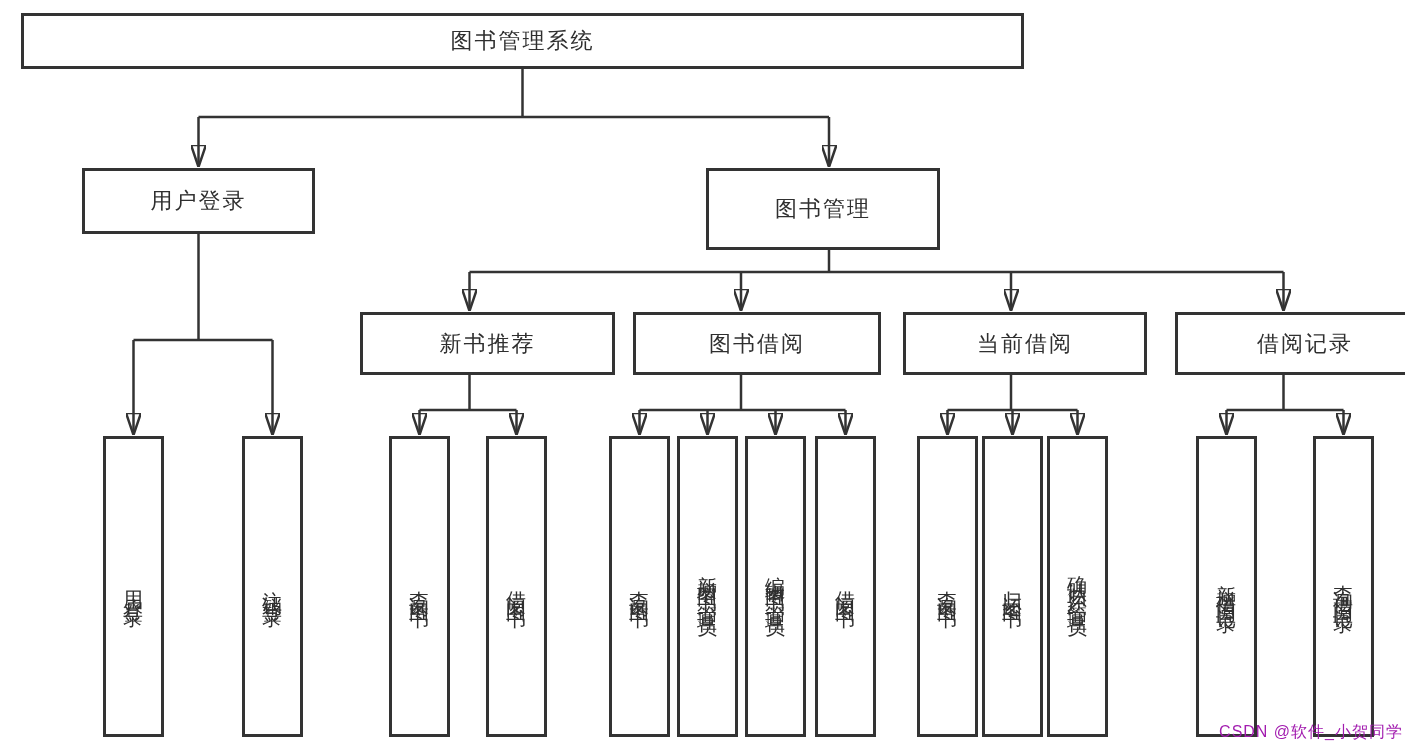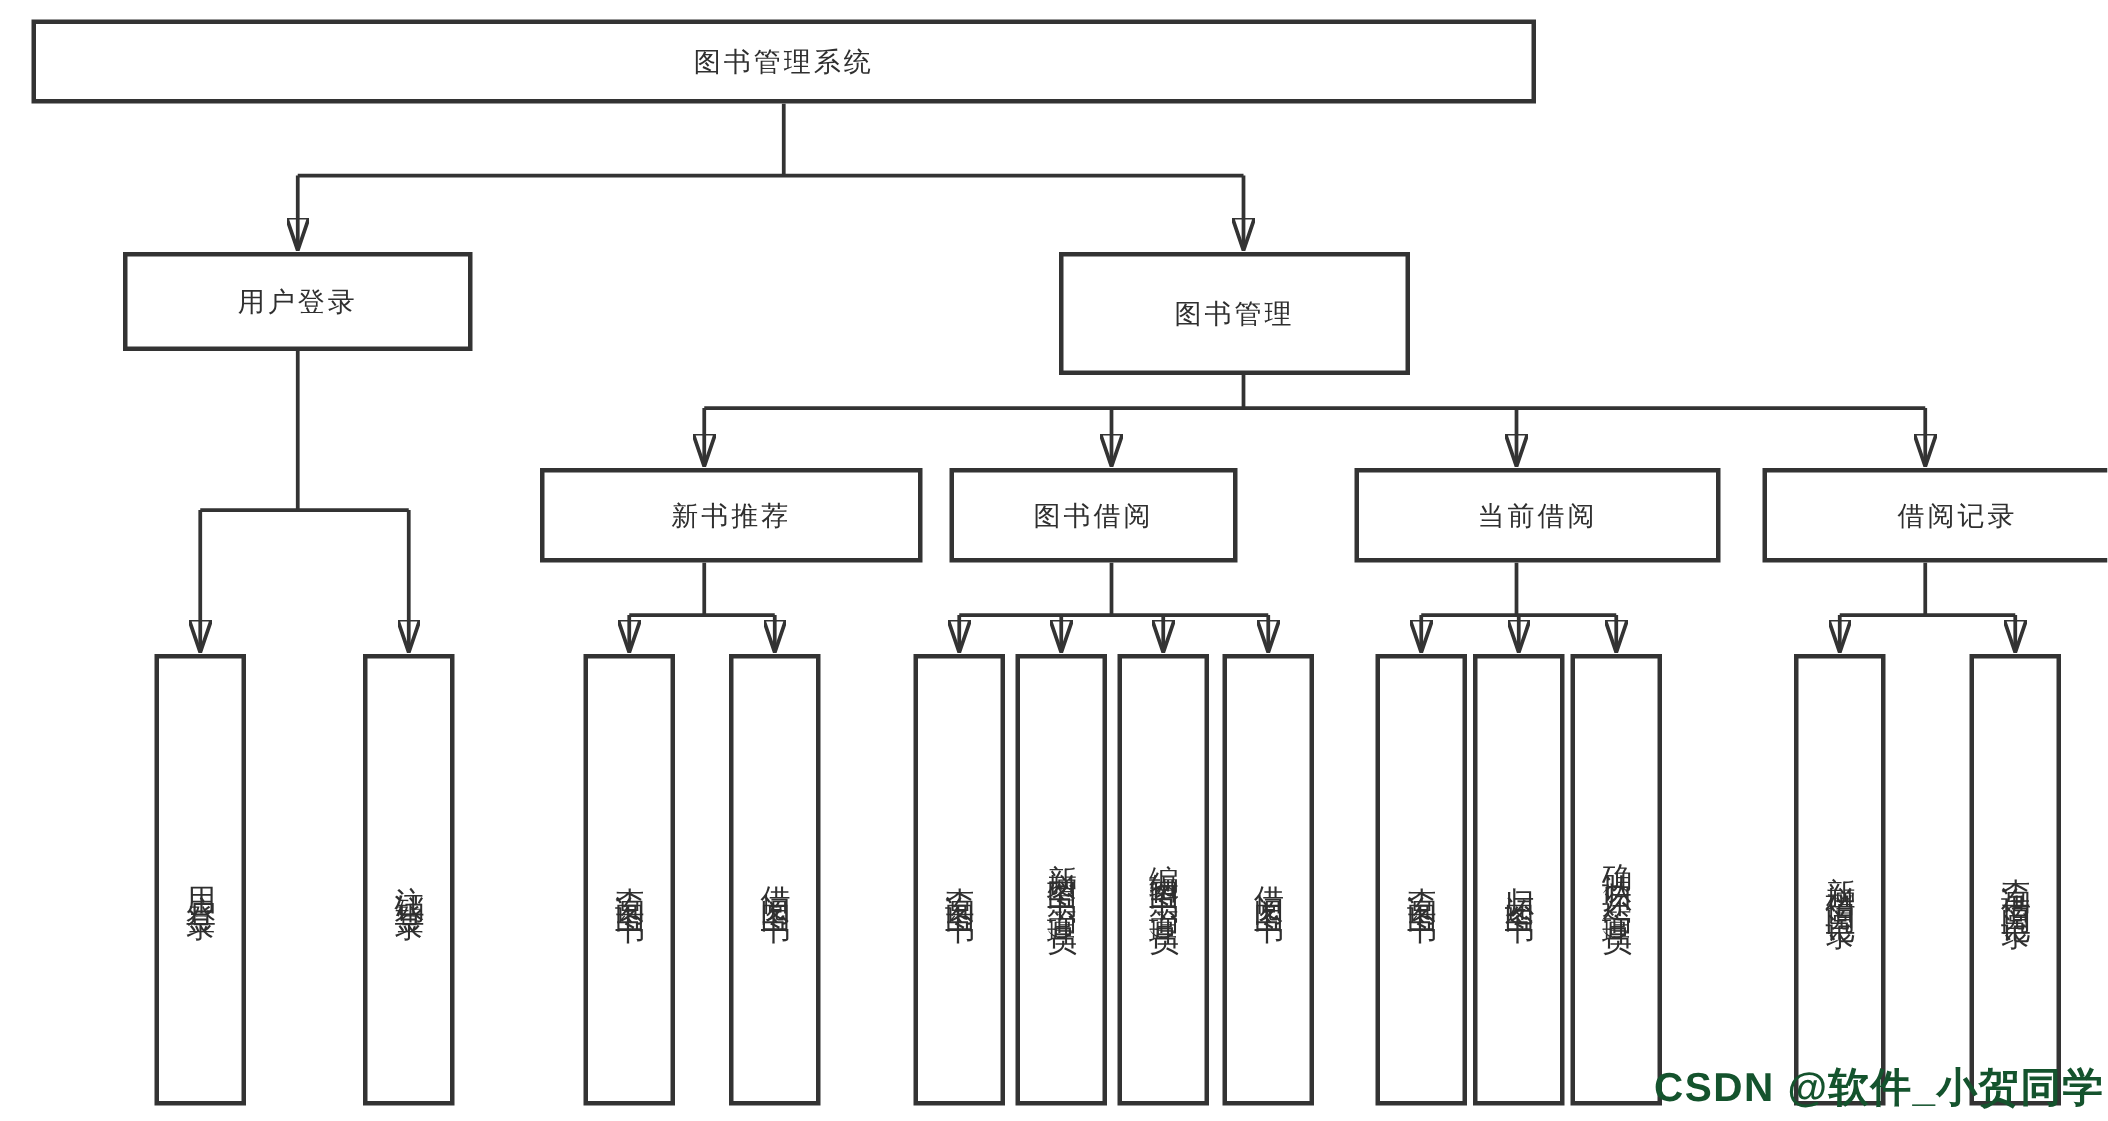--- a/index.html
+++ b/index.html
@@ -21,41 +21,40 @@
     position: absolute;
     box-sizing: border-box;
     border: 3px solid #333333;
     background: #ffffff;
     display: flex;
     align-items: center;
     justify-content: center;
     color: #2f2f2f;
   }
   .box.h span {
-    font-size: 18px;
+    font-size: 22px;
     letter-spacing: 2px;
     white-space: nowrap;
   }
   .box.v span {
     writing-mode: vertical-rl;
     text-orientation: mixed;
     font-size: 20px;
     letter-spacing: 6px;
     line-height: 1;
   }
   .watermark {
     position: absolute;
     right: 2px;
     bottom: 4px;
-    font-size: 27px;
-    color: #14532d;
+    font-size: 16px;
+    color: #a21caf;
     letter-spacing: 1px;
     white-space: nowrap;
     z-index: 5;
-    font-weight: bold;
   }
 </style>
 </head>
 <body>
 
 <div class="stage">
 
   <svg class="connectors" viewBox="0 0 1405 747" xmlns="http://www.w3.org/2000/svg">
     <defs>
       <marker id="arrow" markerUnits="userSpaceOnUse" markerWidth="22" markerHeight="15" viewBox="0 0 22 15" refX="21" refY="7.5" orient="auto">
@@ -111,21 +110,21 @@
   <div class="box h" style="left:82px; top:168px; width:233px; height:66px;">
     <span>用户登录</span>
   </div>
   <div class="box h" style="left:706px; top:168px; width:234px; height:82px;">
     <span>图书管理</span>
   </div>
 
   <div class="box h" style="left:360px; top:312px; width:255px; height:63px;text-align:center;">
     <span>新书推荐</span>
   </div>
-  <div class="box h" style="left:633px; top:312px; width:192px; height:63px;">
+  <div class="box h" style="left:633px; top:312px; width:248px; height:63px;">
     <span>图书借阅</span>
   </div>
   <div class="box h" style="left:903px; top:312px; width:244px; height:63px;">
     <span>当前借阅</span>
   </div>
   <div class="box h" style="left:1175px; top:312px; width:260px; height:63px;">
     <span>借阅记录</span>
   </div>
 
   <div class="box v" style="left:103px; top:436px; width:61px; height:301px;">

